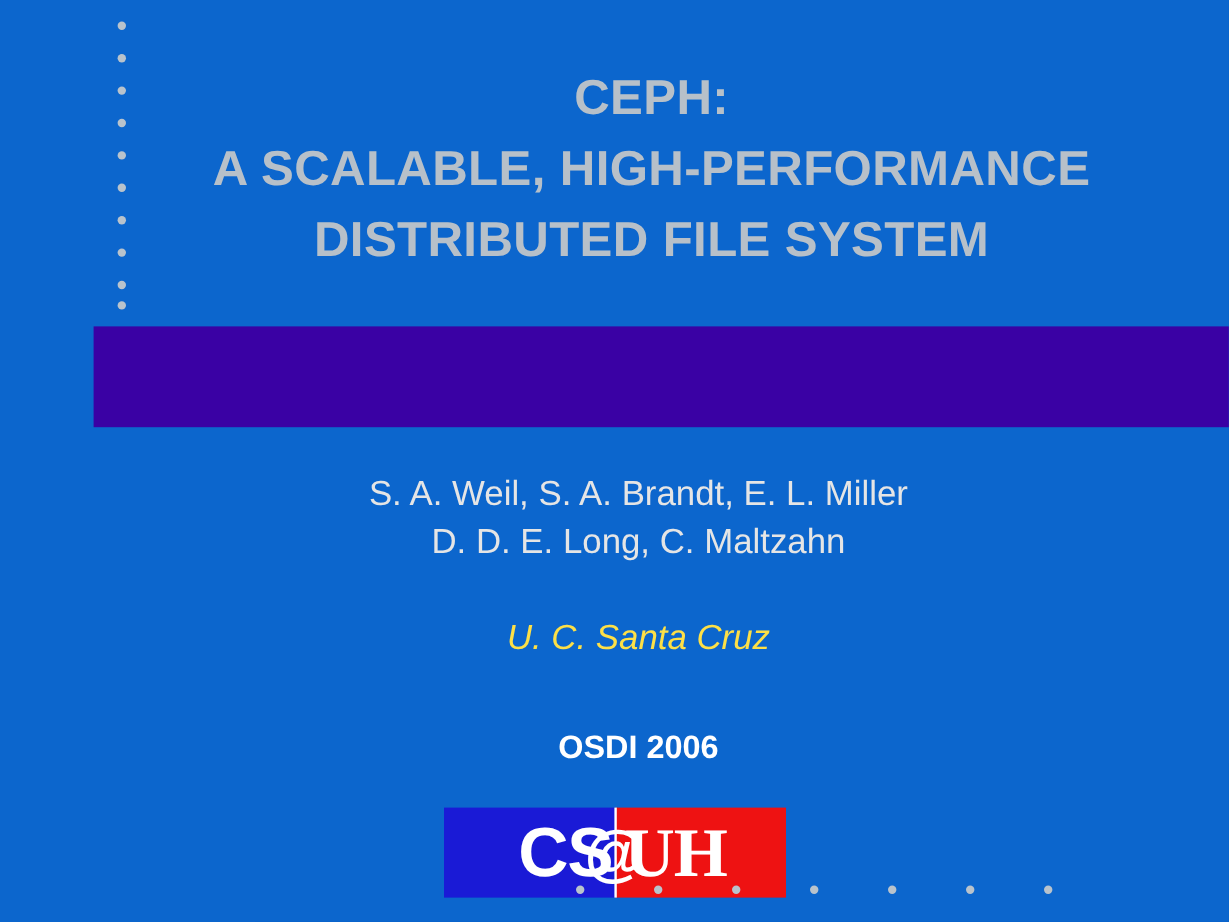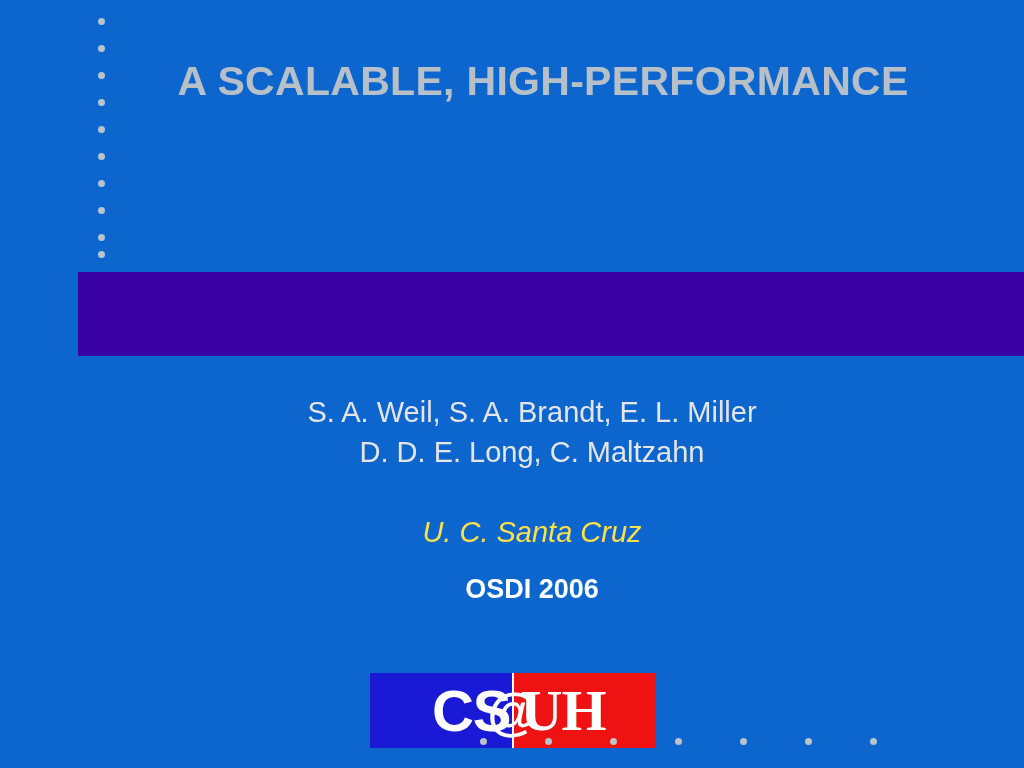--- a/index.html
+++ b/index.html
@@ -96,21 +96,21 @@
     width: 940px;
     text-align: center;
     color: #fde047;
     font-size: 29px;
     font-style: italic;
   }
 
   .venue {
     position: absolute;
     left: 62px;
-    top: 574px;
+    top: 608px;
     width: 940px;
     text-align: center;
     color: #ffffff;
     font-size: 27px;
     font-weight: bold;
   }
 
   
   .logo {
     position: absolute;
@@ -182,21 +182,23 @@
     <span class="dot" style="top:89px"></span>
     <span class="dot" style="top:116px"></span>
     <span class="dot" style="top:143px"></span>
     <span class="dot" style="top:170px"></span>
     <span class="dot" style="top:197px"></span>
     <span class="dot" style="top:224px"></span>
     <span class="dot" style="top:241px"></span>
   </div>
 
   <div class="title">
+    <span class="line">CEPH:</span>
     <span class="line">A SCALABLE, HIGH-PERFORMANCE</span>
+    <span class="line">DISTRIBUTED FILE SYSTEM</span>
   </div>
 
   <div class="purple-bar"></div>
 
   <div class="authors">
     <span class="line">S. A. Weil,  S. A. Brandt,   E. L. Miller</span>
     <span class="line">D. D. E. Long,  C. Maltzahn</span>
   </div>
 
   <div class="affiliation">U. C. Santa Cruz</div>

